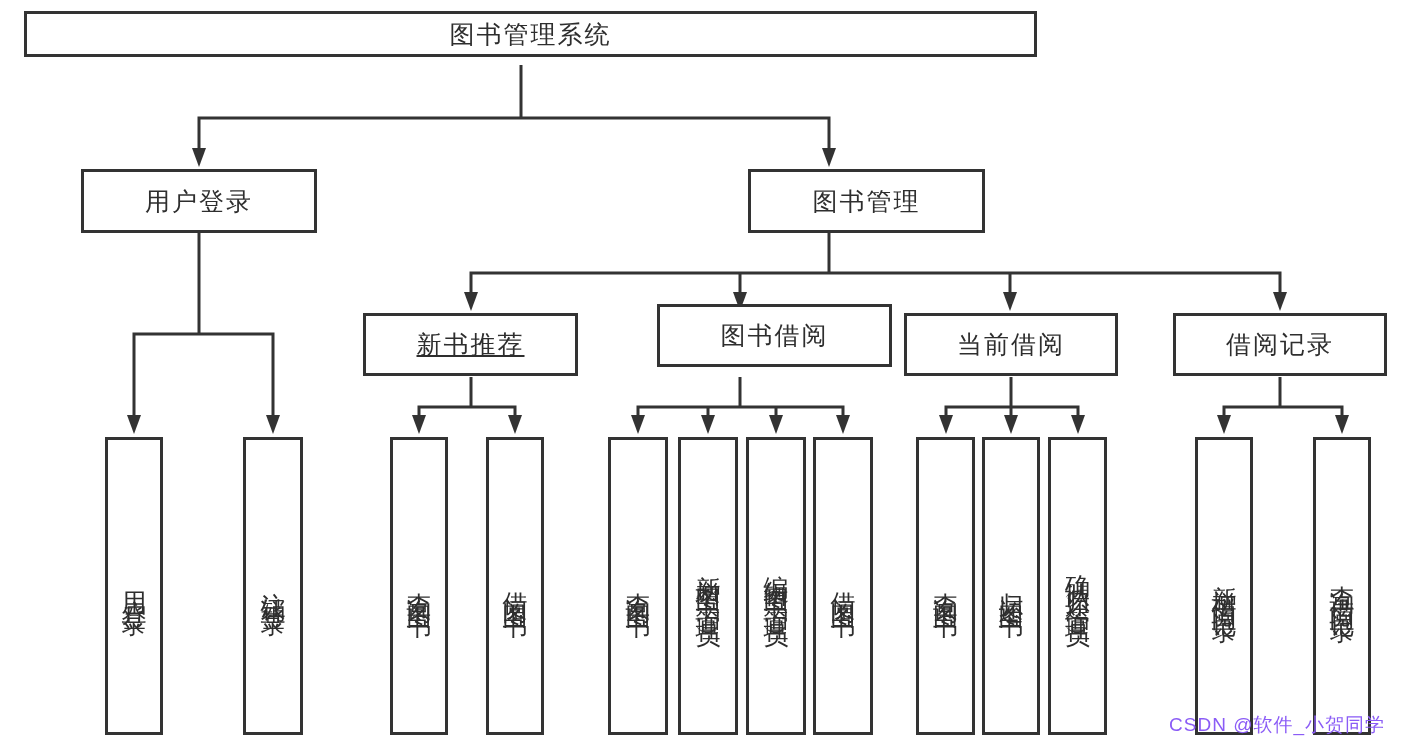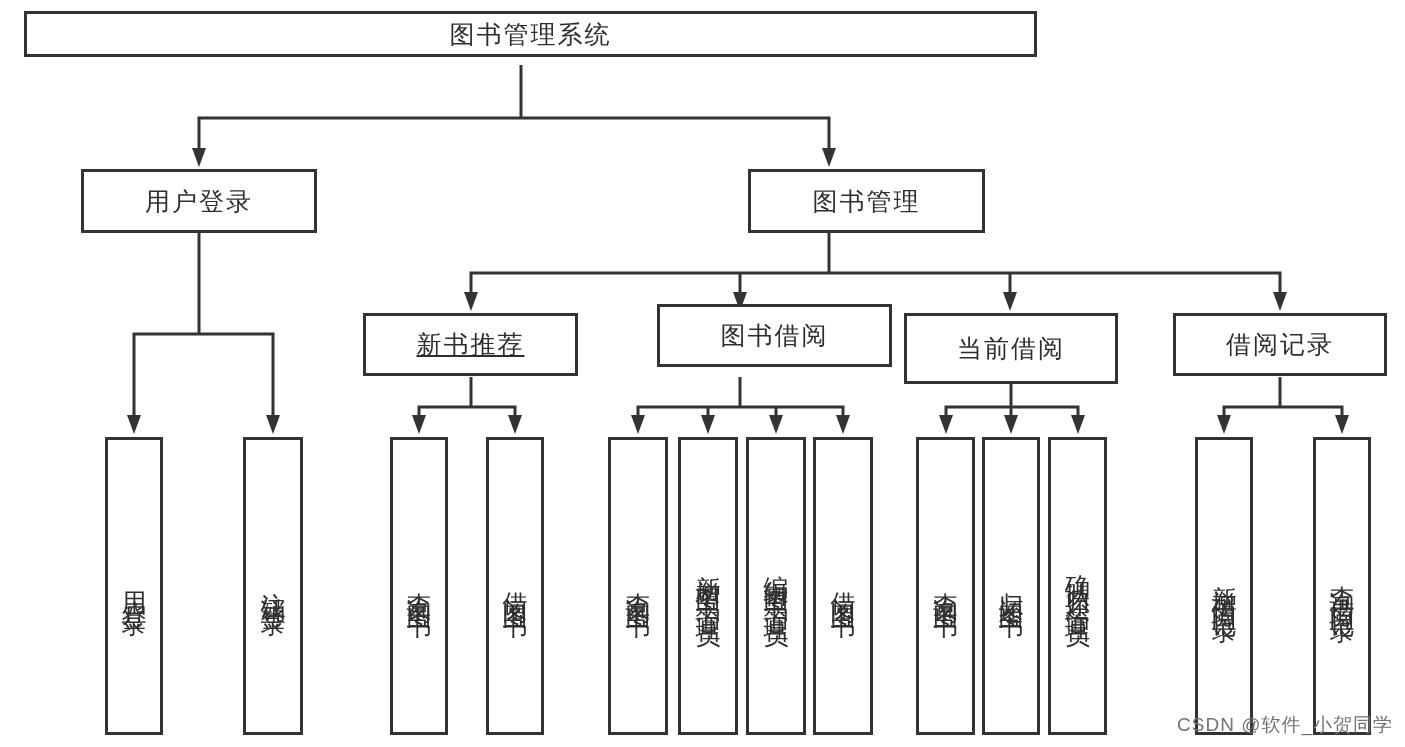--- a/index.html
+++ b/index.html
@@ -37,24 +37,24 @@
     writing-mode: vertical-rl;
     text-orientation: mixed;
     font-size: 25px;
     letter-spacing: 7px;
     line-height: 1;
     white-space: nowrap;
   }
   .watermark {
     position: absolute;
     top: 712px;
-    right: 12px;
+    right: 20px;
     font-size: 19px;
     letter-spacing: 1px;
-    color: #737373;
+    color: #8b5cf6;
     z-index: 5;
     white-space: nowrap;
   }
 </style>
 </head>
 <body>
 
 <div class="stage">
 
   <svg class="connector-layer" width="1405" height="747" viewBox="0 0 1405 747" xmlns="http://www.w3.org/2000/svg">
@@ -112,21 +112,21 @@
   <div class="box" style="left:748px; top:169px; width:237px; height:64px;">
     <span class="h-label">图书管理</span>
   </div>
 
   <div class="box" style="left:363px; top:313px; width:215px; height:63px;text-decoration:underline;">
     <span class="h-label">新书推荐</span>
   </div>
   <div class="box" style="left:633px; top:304px; width:235px; height:63px;margin-left:24px;">
     <span class="h-label">图书借阅</span>
   </div>
-  <div class="box" style="left:904px; top:313px; width:214px; height:71px;">
+  <div class="box" style="left:904px; top:313px; width:214px; height:63px;">
     <span class="h-label">当前借阅</span>
   </div>
   <div class="box" style="left:1173px; top:313px; width:214px; height:63px;">
     <span class="h-label">借阅记录</span>
   </div>
 
   <div class="box" style="left:105px; top:437px; width:58px; height:298px;">
     <span class="v-label">用户登录</span>
   </div>
   <div class="box" style="left:243px; top:437px; width:60px; height:298px;">

